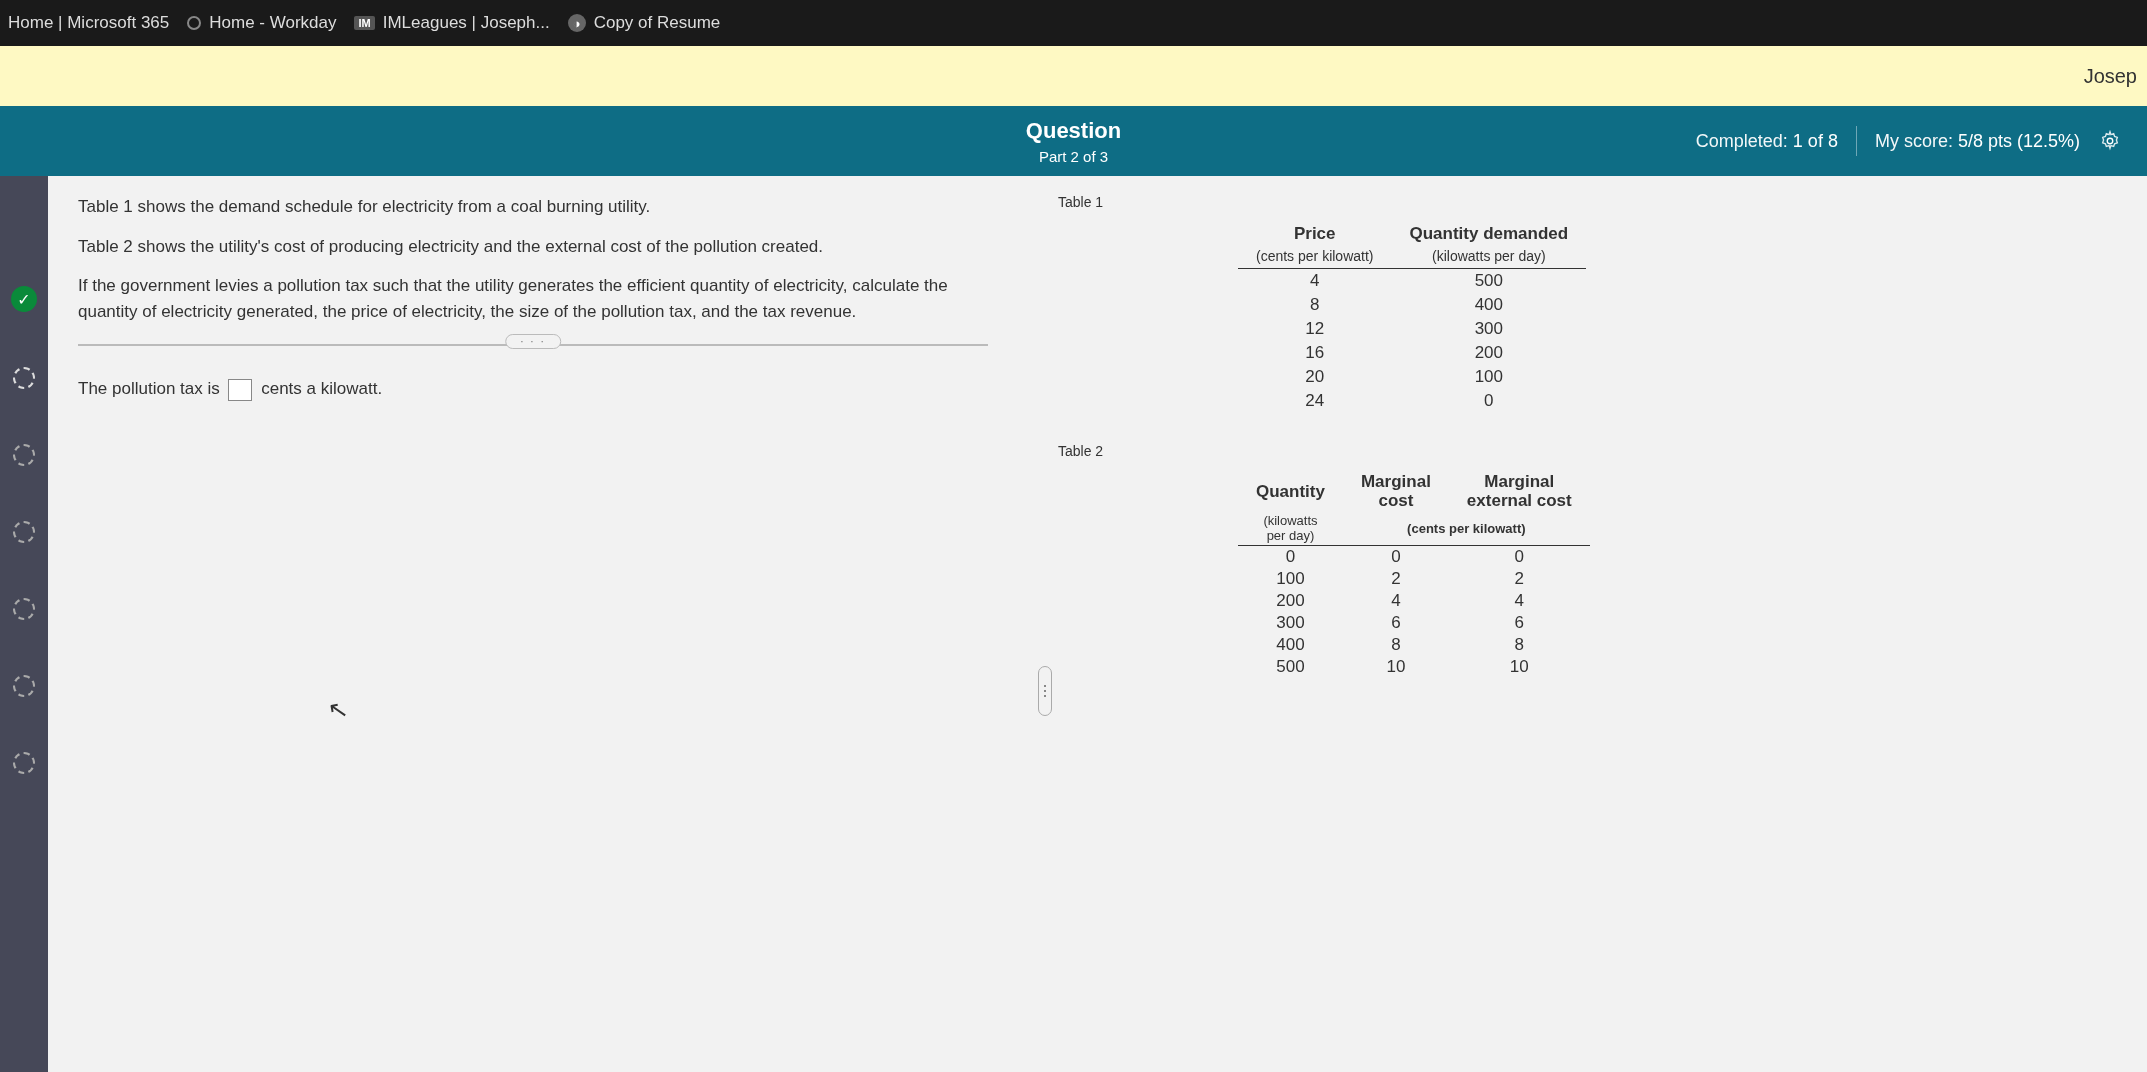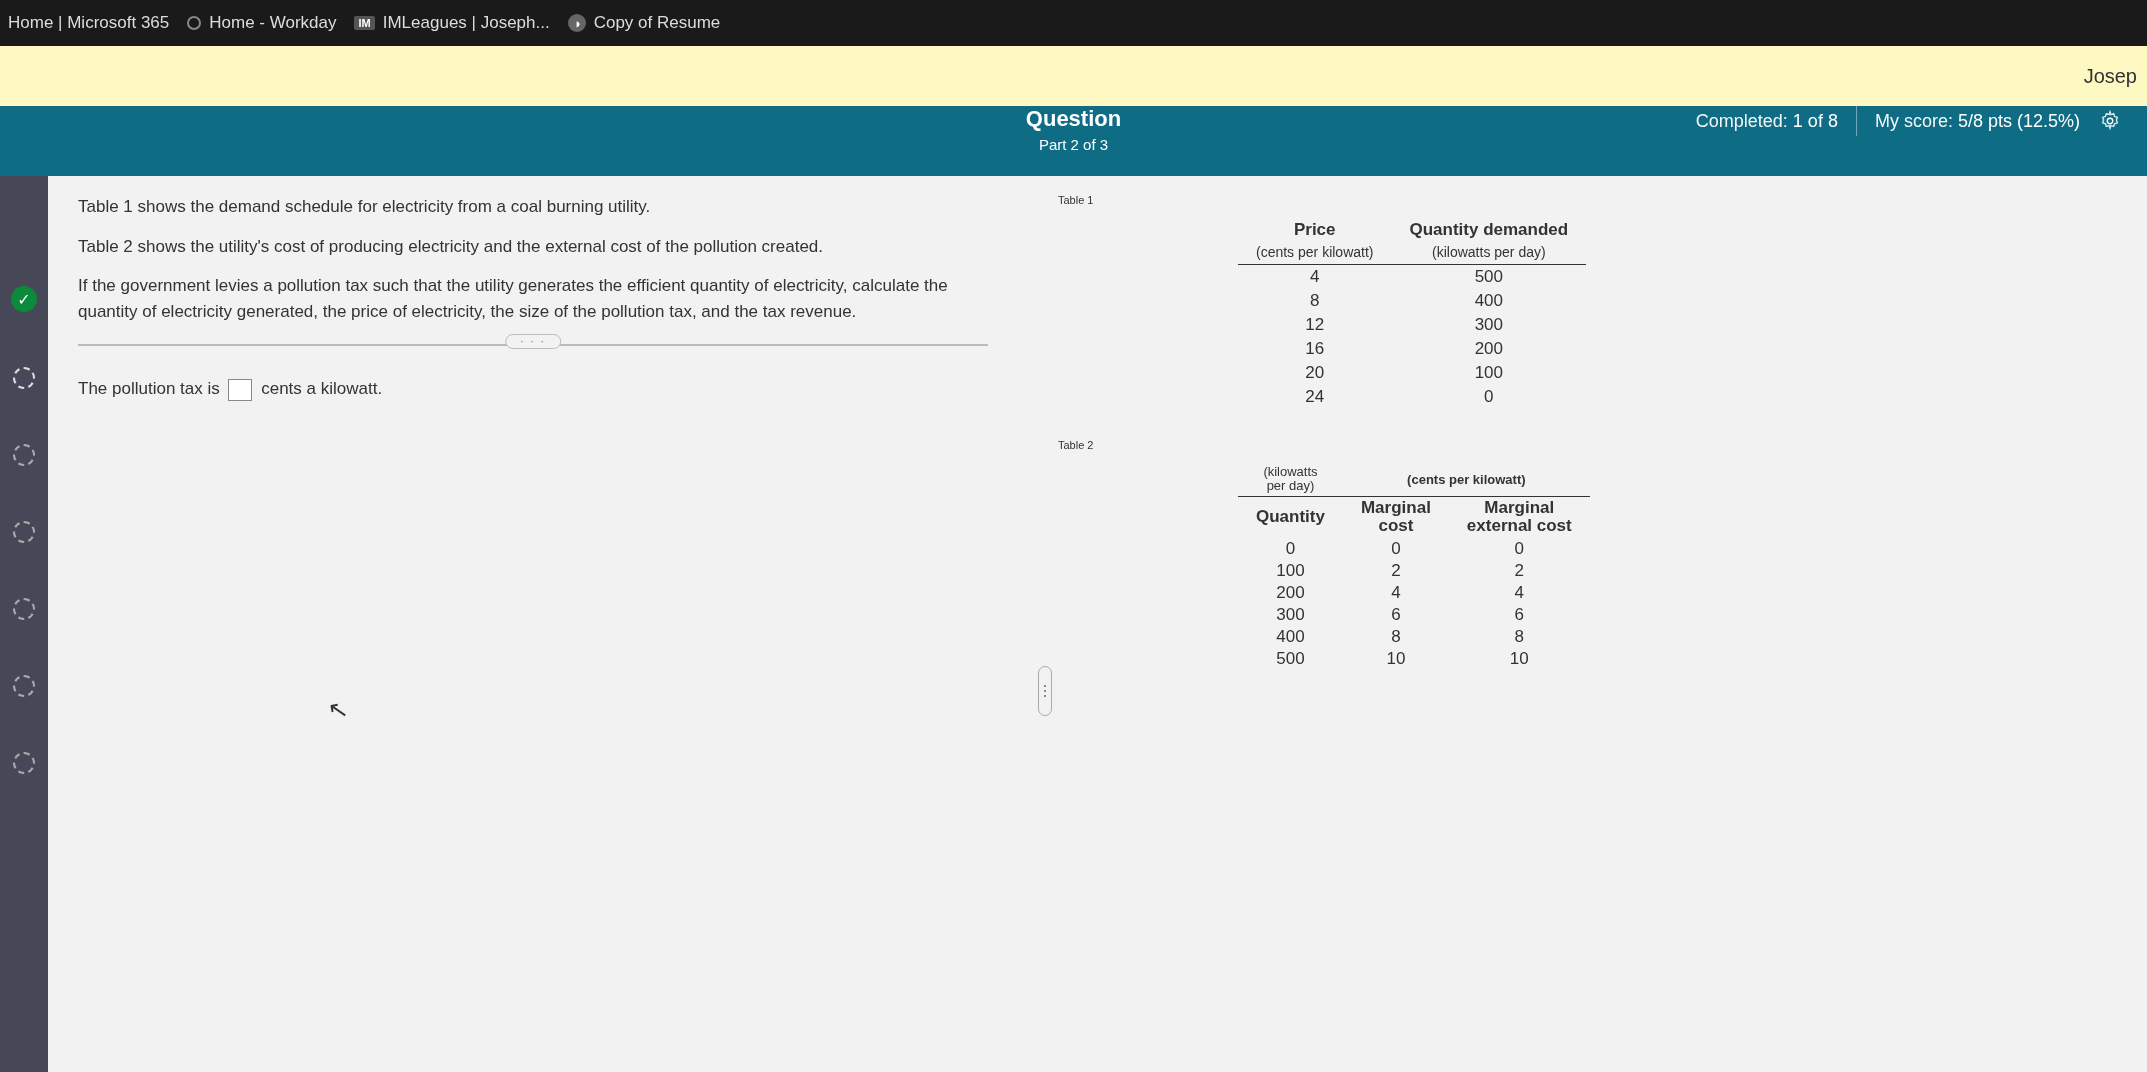--- a/index.html
+++ b/index.html
@@ -43,21 +43,21 @@
   justify-content: flex-end;
   align-items: center;
   padding-right: 10px;
   font-size: 20px;
   color: #333;
 }
 .question-bar {
   background: #0e6d85;
   height: 70px;
   display: flex;
-  align-items: flex-start;
+  align-items: center;
   color: #fff;
   position: relative;
 }
 .question-center {
   position: absolute;
   left: 50%;
   transform: translateX(-50%);
   text-align: center;
 }
 .question-title { font-size: 22px; font-weight: bold; }
@@ -138,21 +138,21 @@
 .hl { background: #cde3ee; padding: 0 4px; }
 .answer-box {
   display: inline-block;
   width: 24px;
   height: 22px;
   border: 1px solid #888;
   background: #fff;
   vertical-align: middle;
   margin: 0 4px;
 }
-.tbl-label { font-size: 11px; color: #333; margin-bottom: 12px; }
+.tbl-label { font-size: 14px; color: #333; margin-bottom: 12px; }
 .data-table {
   margin-left: 180px;
   font-size: 17px;
   color: #333;
   border-collapse: collapse;
   margin-bottom: 30px;
 }
 .data-table th { font-weight: bold; padding: 2px 18px; text-align: center; }
 .data-table th.sub { font-weight: normal; font-size: 14px; border-bottom: 1px solid #333; padding-bottom: 4px;}
 .data-table td { text-align: center; padding: 2px 18px; }
@@ -292,27 +292,27 @@
               <td>24</td>
               <td>0</td>
             </tr>
       </tbody>
         </table>
 
       <div class="tbl-label">Table 2</div>
       <table class="data-table t2">
         <tbody>
             <tr>
-          <th class="sub2" style="line-height:1.1;">(kilowatts<br>per day)</th>
-          <th class="merged-sub" colspan="2">(cents per kilowatt)</th>
-        </tr>
-        <tr>
           <th>Quantity</th>
           <th style="line-height:1.1;">Marginal<br>cost</th>
           <th style="line-height:1.1;">Marginal<br>external cost</th>
+        </tr>
+        <tr>
+          <th class="sub2" style="line-height:1.1;">(kilowatts<br>per day)</th>
+          <th class="merged-sub" colspan="2">(cents per kilowatt)</th>
         </tr>
         <tr>
               <td>0</td>
               <td>0</td>
               <td>0</td>
             </tr>
         <tr>
               <td>100</td>
               <td>2</td>
               <td>2</td>

